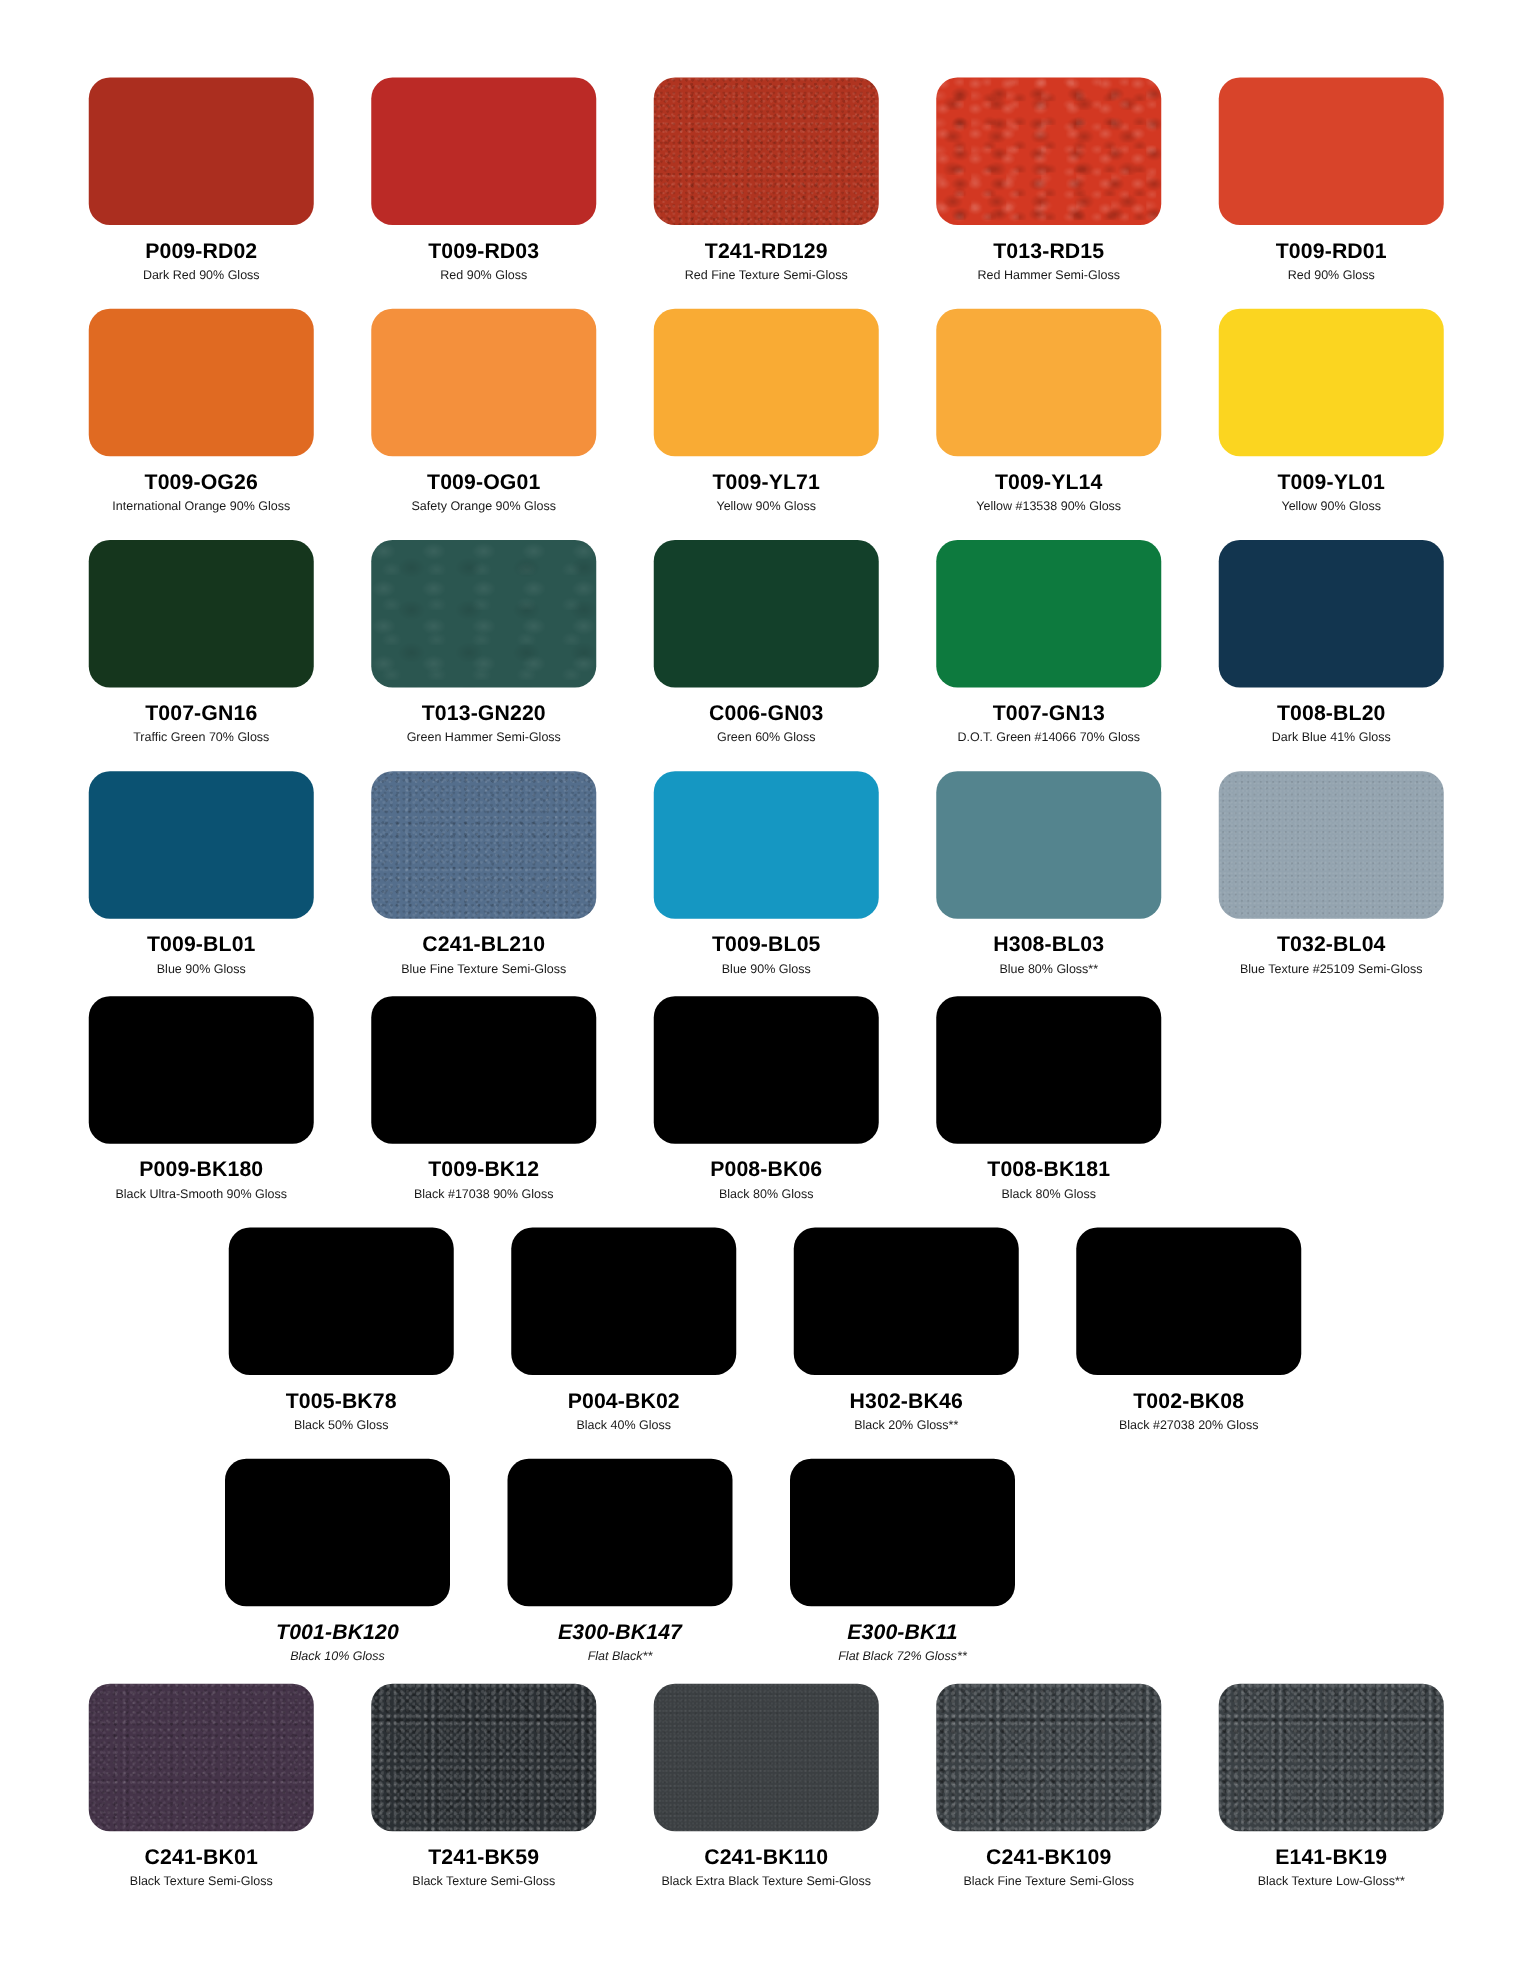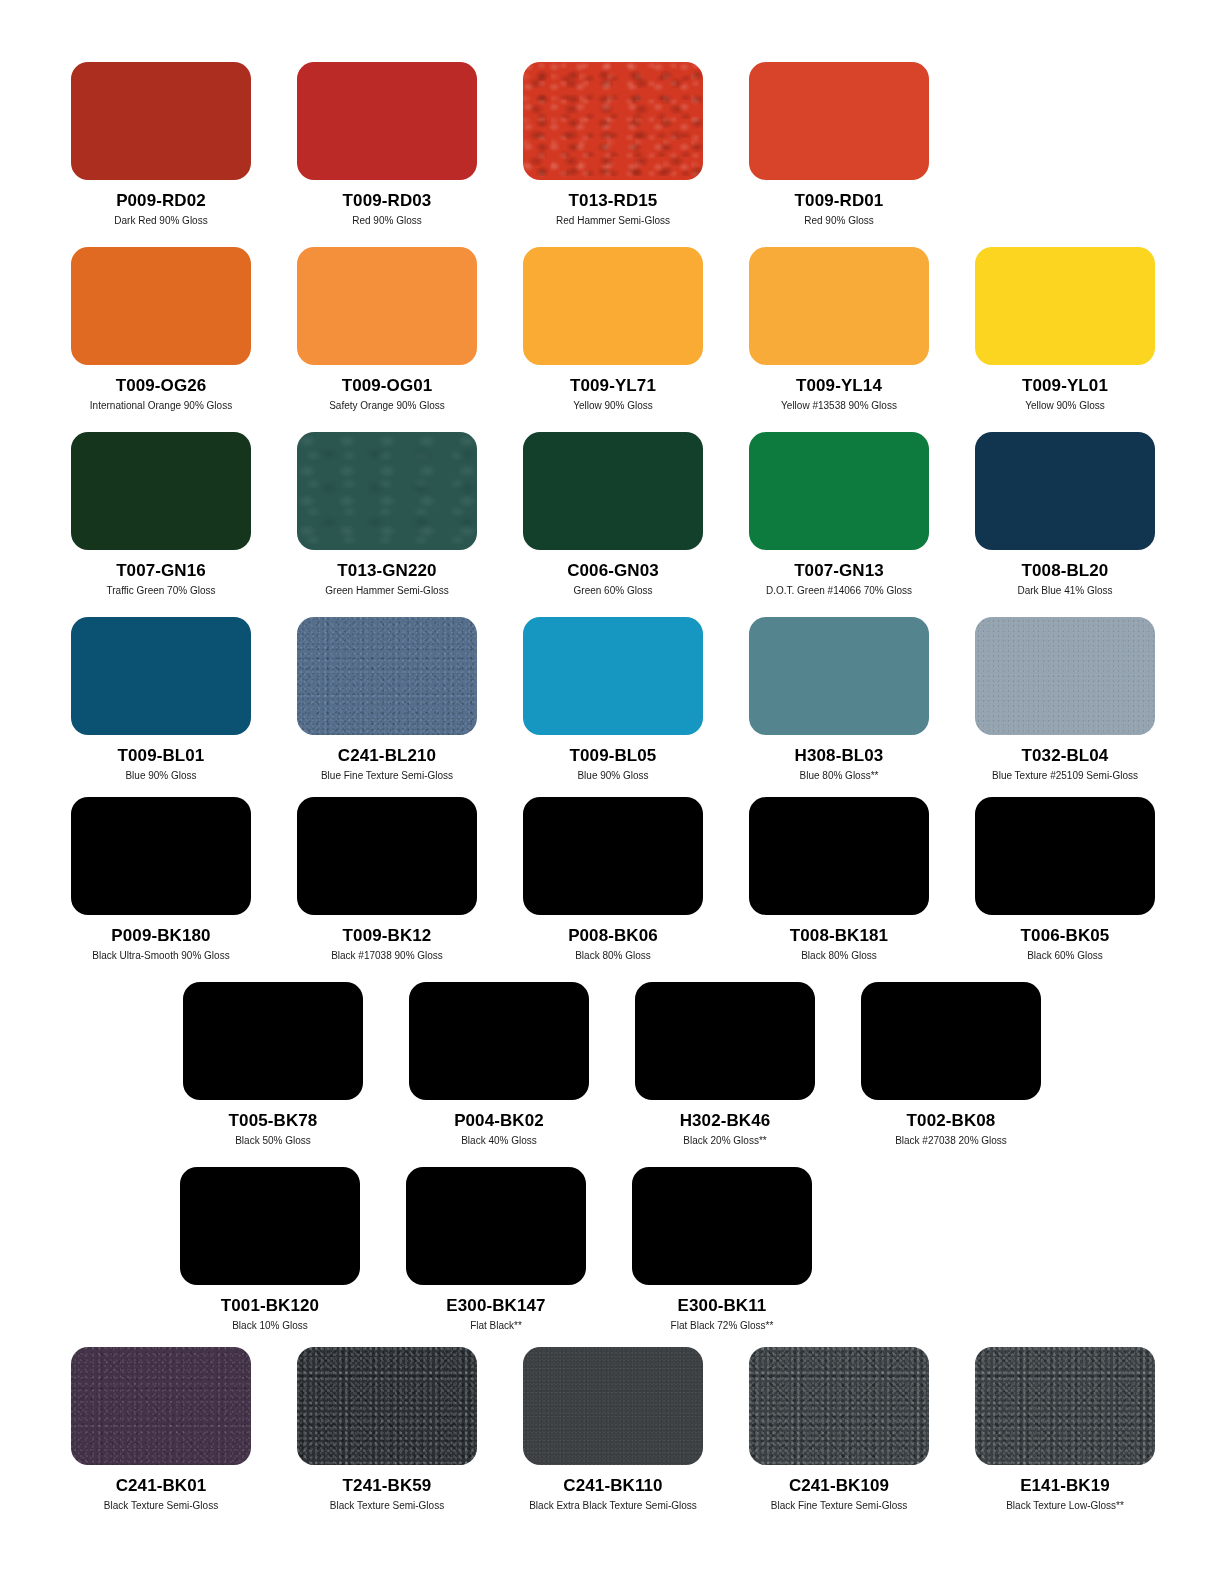--- a/index.html
+++ b/index.html
@@ -128,20 +128,27 @@
         <div class="desc">Dark Red 90% Gloss</div>
       </div>
       <div class="cell">
         <div class="chip" style="background: rgb(187, 42, 38);">
           <div class="tex tex-none"></div>
         </div>
         <div class="code">T009-RD03</div>
         <div class="desc">Red 90% Gloss</div>
       </div>
       <div class="cell">
+        <div class="chip" style="background: rgb(176, 52, 32);">
+          <div class="tex tex-fine"></div>
+        </div>
+        <div class="code">T241-RD129</div>
+        <div class="desc">Red Fine Texture Semi-Gloss</div>
+      </div>
+      <div class="cell">
         <div class="chip" style="background: rgb(211, 56, 34);">
           <div class="tex tex-hammer"></div>
         </div>
         <div class="code">T013-RD15</div>
         <div class="desc">Red Hammer Semi-Gloss</div>
       </div>
       <div class="cell">
         <div class="chip" style="background: rgb(216, 68, 42);">
           <div class="tex tex-none"></div>
         </div>
@@ -282,27 +289,20 @@
         <div class="code">P008-BK06</div>
         <div class="desc">Black 80% Gloss</div>
       </div>
       <div class="cell">
         <div class="chip" style="background: rgb(0, 0, 0);">
           <div class="tex tex-none"></div>
         </div>
         <div class="code">T008-BK181</div>
         <div class="desc">Black 80% Gloss</div>
       </div>
-      <div class="cell">
-        <div class="chip" style="background: rgb(0, 0, 0);">
-          <div class="tex tex-none"></div>
-        </div>
-        <div class="code">T006-BK05</div>
-        <div class="desc">Black 60% Gloss</div>
-      </div>
     </div>
     <div class="row centered" style="position: absolute; left: 0px; width: 1224px; top: 982px;">
       <div class="cell">
         <div class="chip" style="background: rgb(0, 0, 0);">
           <div class="tex tex-none"></div>
         </div>
         <div class="code">T005-BK78</div>
         <div class="desc">Black 50% Gloss</div>
       </div>
       <div class="cell">
@@ -320,21 +320,21 @@
         <div class="desc">Black 20% Gloss**</div>
       </div>
       <div class="cell">
         <div class="chip" style="background: rgb(0, 0, 0);">
           <div class="tex tex-none"></div>
         </div>
         <div class="code">T002-BK08</div>
         <div class="desc">Black #27038 20% Gloss</div>
       </div>
     </div>
-    <div class="row centered" style="position: absolute; left: 0px; width: 992px; top: 1167px;">
+    <div class="row centered" style="position: absolute; left: 0px; width: 992px; top: 1167px; font-style: italic;">
       <div class="cell">
         <div class="chip" style="background: rgb(0, 0, 0);">
           <div class="tex tex-none"></div>
         </div>
         <div class="code">T001-BK120</div>
         <div class="desc">Black 10% Gloss</div>
       </div>
       <div class="cell">
         <div class="chip" style="background: rgb(0, 0, 0);">
           <div class="tex tex-none"></div>

